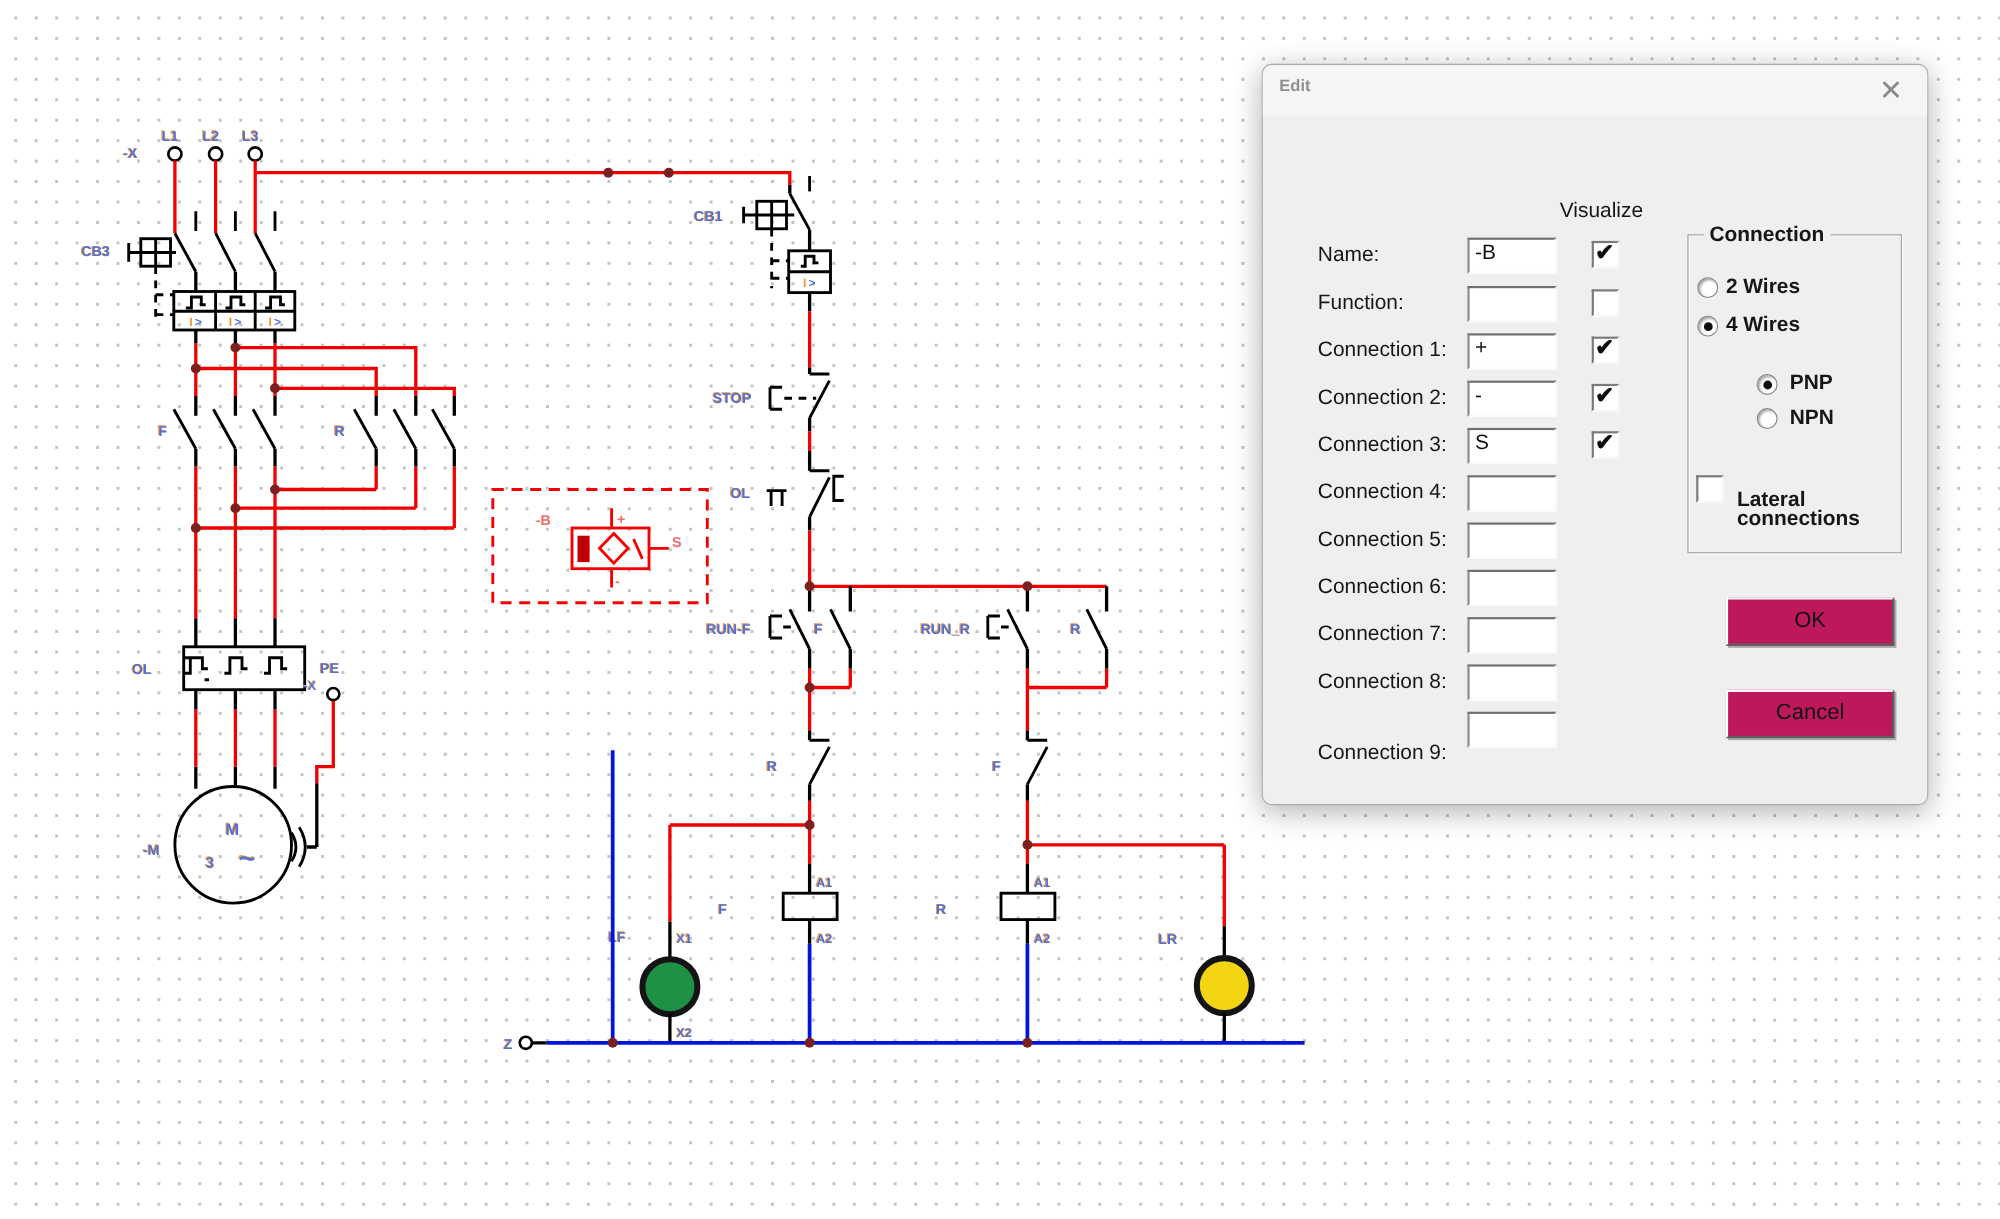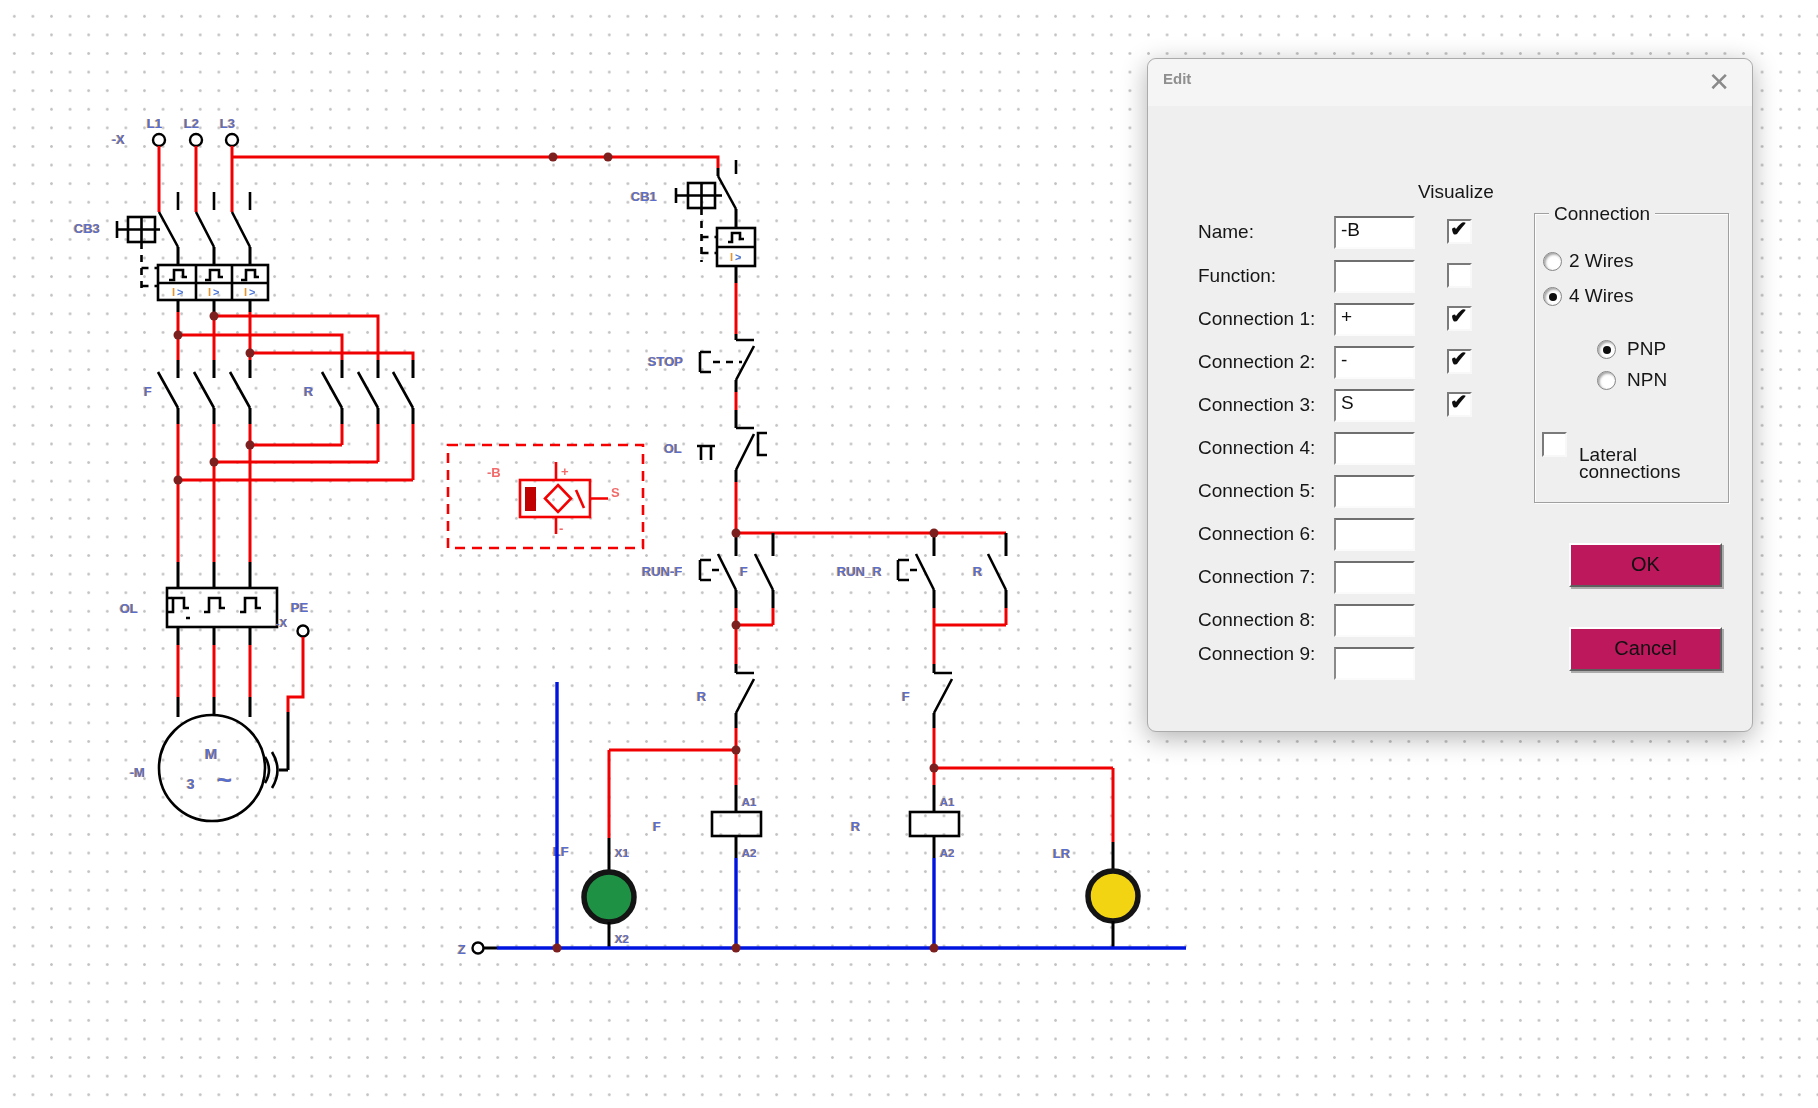--- a/index.html
+++ b/index.html
@@ -46,21 +46,21 @@
     font-size:20px;color:#111;padding:2px 0 0 6px;white-space:nowrap;overflow:hidden;}
   .rowlabel{position:absolute;left:50px;font-size:19px;color:#161616;white-space:nowrap;}
   .field{position:absolute;left:186px;width:72px;height:28px;font-size:19px;color:#111;
     padding:1px 0 0 5px;white-space:nowrap;overflow:hidden;}
   .chk{position:absolute;width:21px;height:21px;background:#fff;
     border-top:2px solid #7a7a7a;border-left:2px solid #7a7a7a;
     border-bottom:2px solid #f8f8f8;border-right:2px solid #f8f8f8;}
   .tick{position:absolute;left:1px;top:-4px;font-size:21px;font-weight:bold;color:#0d0d0d;}
   .vis-label{position:absolute;left:270px;top:122px;font-size:19px;color:#161616;}
   .groupbox{position:absolute;left:386px;top:154px;width:193px;height:288px;
-    border:1px solid #a0a0a0;box-shadow:inset 1px 1px 0 #fdfdfd, 1px 1px 0 #fdfdfd;}
+    border:1px solid #a0a0a0;box-shadow:inset 1px 1px 0 #fdfdfd, 1px 1px 0 #fdfdfd;font-weight:bold;}
   .grouptitle{position:absolute;left:14px;top:-11px;background:#efefef;padding:0 5px;
     font-size:19px;color:#161616;}
   .radio{position:absolute;width:17px;height:17px;border-radius:50%;background:#fff;
     border:1px solid #858585;box-shadow:inset 1.5px 1.5px 2.5px rgba(0,0,0,.38), inset -1px -1px 0 #fff;}
   .radio.sel::after{content:"";position:absolute;left:4.5px;top:4.5px;width:8px;height:8px;
     border-radius:50%;background:#0d0d0d;}
   .optlabel{position:absolute;font-size:19px;color:#161616;white-space:nowrap;}
   .btn{position:absolute;left:421px;width:149px;height:40px;background:#be185d;
     border-top:2px solid #ffffff;border-left:2px solid #ffffff;
     border-bottom:2px solid #5e5e5e;border-right:2px solid #5e5e5e;
@@ -353,21 +353,21 @@
 
   <div class="rowlabel" style="top:464px">Connection 6:</div>
   <div class="field sunken" style="top:459px"></div>
 
   <div class="rowlabel" style="top:507px">Connection 7:</div>
   <div class="field sunken" style="top:502px"></div>
 
   <div class="rowlabel" style="top:550px">Connection 8:</div>
   <div class="field sunken" style="top:545px"></div>
 
-  <div class="rowlabel" style="top:584px">Connection 9:</div>
+  <div class="rowlabel" style="top:615px">Connection 9:</div>
   <div class="field sunken" style="top:588px"></div>
 
   <div class="groupbox">
     <span class="grouptitle">Connection</span>
 
     <div class="radio" style="left:8px;top:38px"></div>
     <div class="optlabel" style="left:34px;top:36px">2 Wires</div>
 
     <div class="radio sel" style="left:8px;top:73px"></div>
     <div class="optlabel" style="left:34px;top:71px">4 Wires</div>

